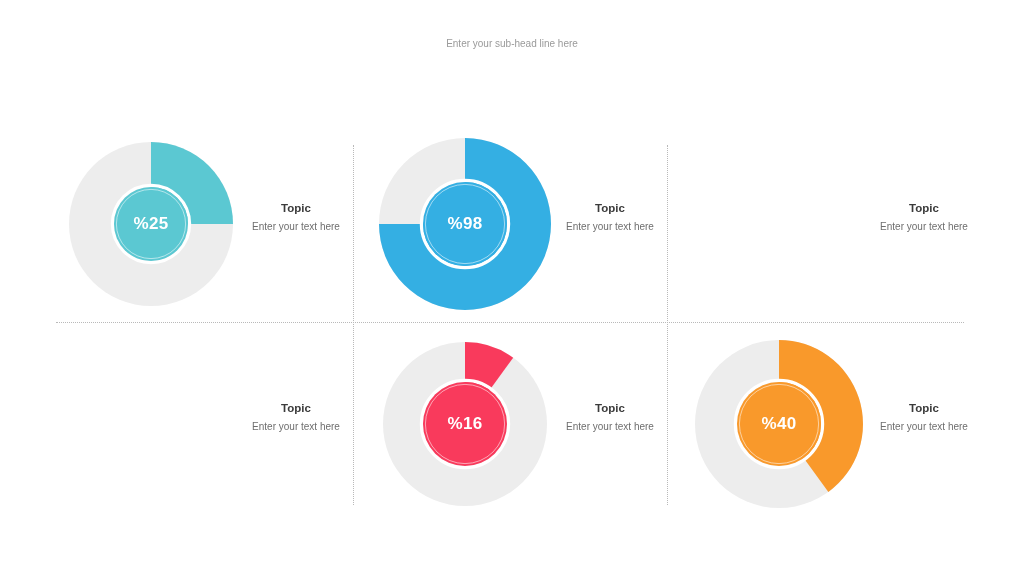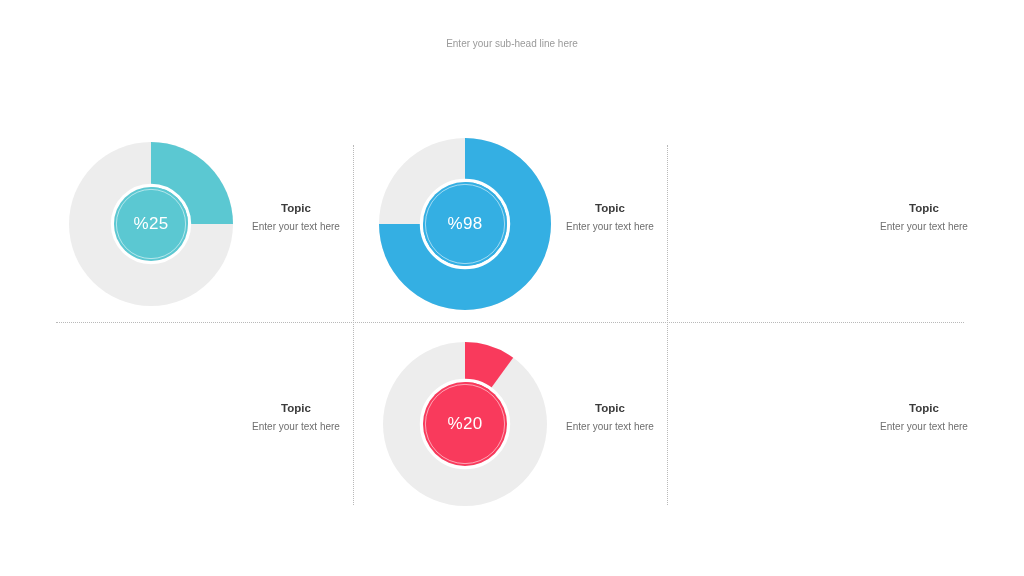--- a/index.html
+++ b/index.html
@@ -86,21 +86,21 @@
   .pct-label {
     position: absolute;
     left: 0;
     top: 0;
     width: 186px;
     height: 186px;
     display: flex;
     align-items: center;
     justify-content: center;
     font-size: 17px;
-    font-weight: normal;
+    font-weight: bold;
     color: #ffffff;
     letter-spacing: 0.3px;
     pointer-events: none;
   }
 
   .caption {
     position: absolute;
     left: 198px;
     top: 72px;
     width: 116px;
@@ -182,26 +182,36 @@
 
 <div class="cell r2 c2">
   <div class="donut-wrap">
     <svg viewBox="0 0 186 186">
         <circle cx="93" cy="93" r="82" fill="#ededed"></circle>
         <path d="M 93 93 L 93 11 A 82 82 0 0 1 141.1983906879828 26.660606461254304 Z" fill="#f93a5c"></path>
         <circle cx="93" cy="93" r="43.6" fill="none" stroke="#ffffff" stroke-width="3.2"></circle>
         <circle cx="93" cy="93" r="42" fill="#f93a5c"></circle>
         <circle cx="93" cy="93" r="39.6" fill="none" stroke="rgba(255,255,255,0.55)" stroke-width="1"></circle>
       </svg>
-    <div class="pct-label">%20</div>
+    <div class="pct-label">%16</div>
   </div>
   <div class="caption">
     <div class="caption-title">Topic</div>
     <div class="caption-sub">Enter your text here</div>
   </div>
 </div>
 
 <div class="cell r2 c3">
+  <div class="donut-wrap">
+    <svg viewBox="0 0 186 186">
+        <circle cx="93" cy="93" r="84" fill="#ededed"></circle>
+        <path d="M 93 93 L 93 9 A 84 84 0 0 1 142.37396119256775 160.95742752749558 Z" fill="#f9992b"></path>
+        <circle cx="93" cy="93" r="43.6" fill="none" stroke="#ffffff" stroke-width="3.2"></circle>
+        <circle cx="93" cy="93" r="42" fill="#f9992b"></circle>
+        <circle cx="93" cy="93" r="39.6" fill="none" stroke="rgba(255,255,255,0.55)" stroke-width="1"></circle>
+      </svg>
+    <div class="pct-label">%40</div>
+  </div>
   <div class="caption">
     <div class="caption-title">Topic</div>
     <div class="caption-sub">Enter your text here</div>
   </div>
 </div>
 
 </body></html>

